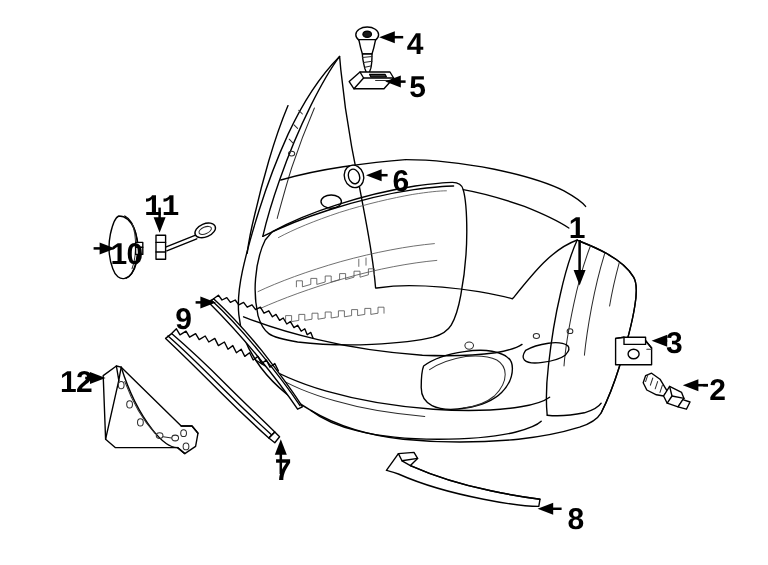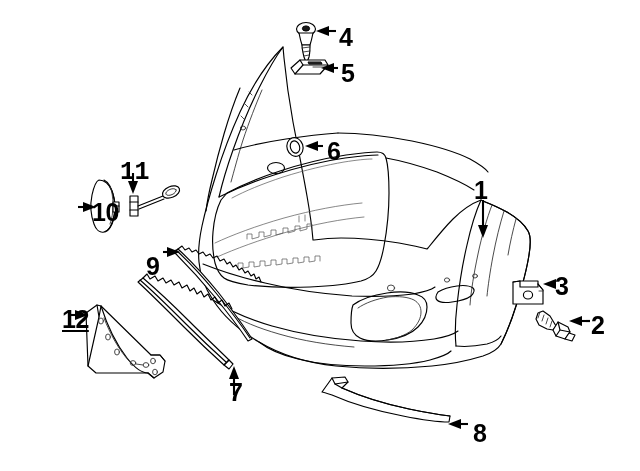--- a/index.html
+++ b/index.html
@@ -576,15 +576,15 @@
   <div class="callout-num" style="left:591px; top:313px;">2</div>
   <div class="callout-num" style="left:555px; top:274px;">3</div>
   <div class="callout-num" style="left:339px; top:25px;">4</div>
   <div class="callout-num" style="left:341px; top:61px;">5</div>
   <div class="callout-num" style="left:327px; top:139px;">6</div>
   <div class="callout-num" style="left:229px; top:380px;">7</div>
   <div class="callout-num" style="left:473px; top:421px;">8</div>
   <div class="callout-num" style="left:146px; top:254px;">9</div>
   <div class="callout-num" style="left:48px; top:200px;margin-left:44px;">10</div>
   <div class="callout-num" style="left:120px; top:160px;font-family:Liberation Mono, monospace;">11</div>
-  <div class="callout-num" style="left:62px; top:307px;text-decoration:underline;">12</div>
+  <div class="callout-num" style="left:50px; top:307px;">12</div>
 
 </div>
 
 </body></html>

